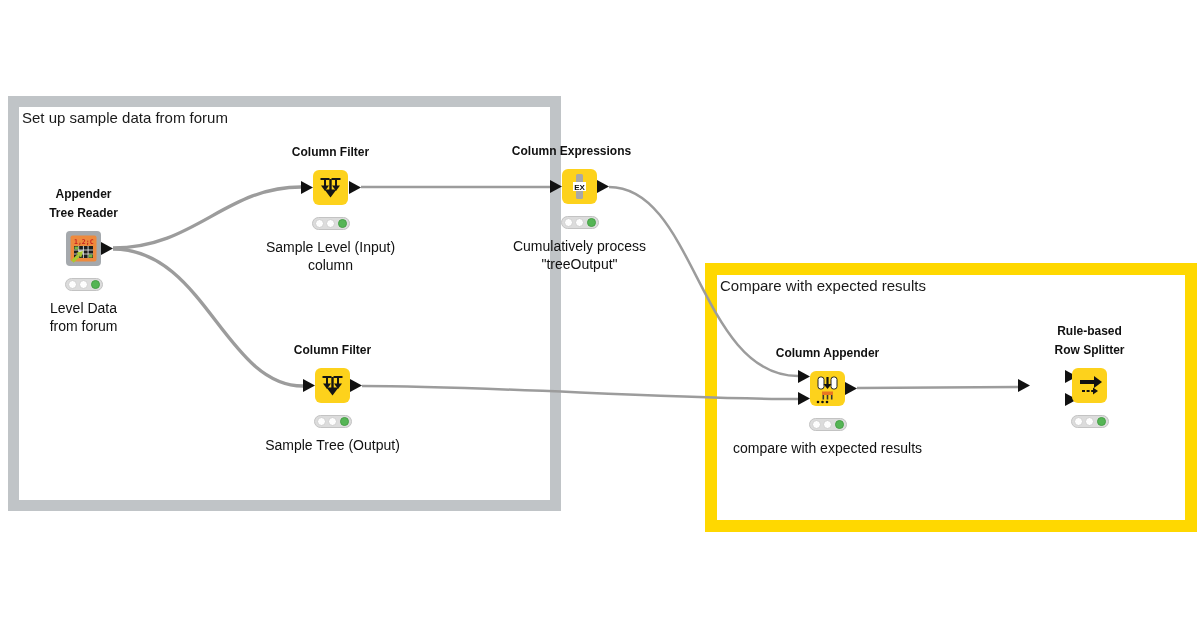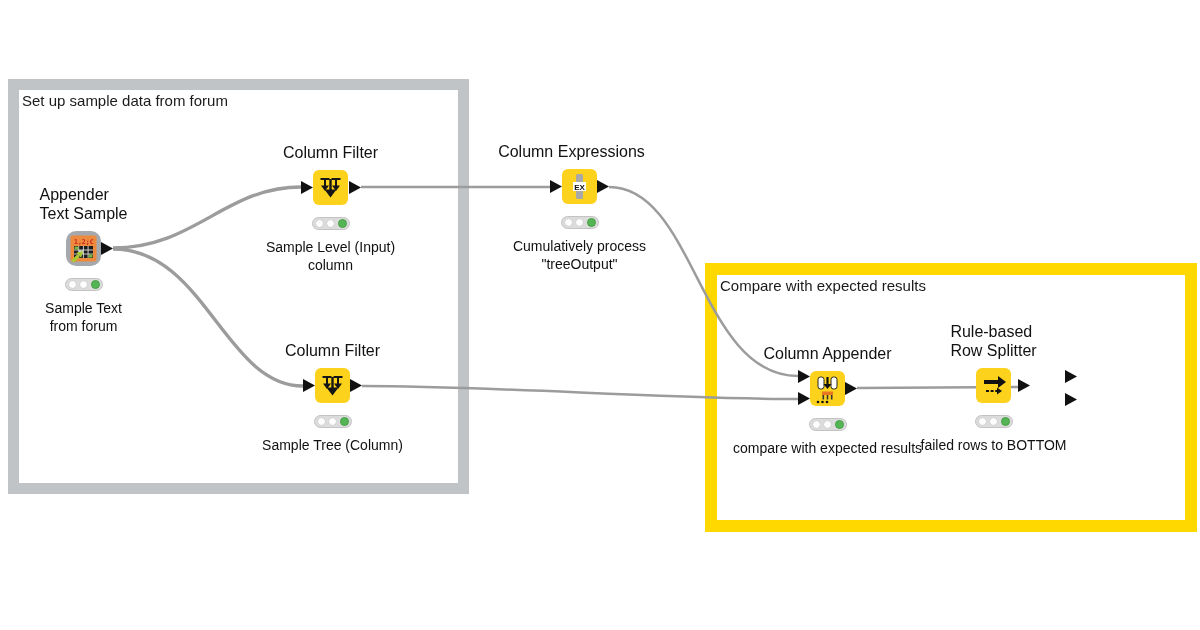--- a/index.html
+++ b/index.html
@@ -2,42 +2,42 @@
 <html style="--canvas-bg: #ffffff; --node-yellow: #fdd21c; --annotation-yellow: #ffd800; --annotation-gray: #c0c4c7; --edge-gray: #9c9c9c; --port-black: #111111; --status-green: #55b555; --traffic-bg: #dcdcdc; --reader-orange: #ee8a3d; --reader-frame: #a5a9ad;"><head>
 <meta charset="utf-8">
 <style>
   html,body{margin:0;padding:0;background:#fff;}
   .canvas{position:relative;width:1200px;height:630px;overflow:hidden;
           background:var(--canvas-bg,#ffffff);
           font-family:"Liberation Sans",sans-serif;color:#111;}
 
   
   .annotation{position:absolute;background:#ffffff;box-sizing:border-box;z-index:1;}
-  .annotation-setup{left:8px;top:79px;width:461px;height:415px;
+  .annotation-setup{left:8px;top:96px;width:553px;height:415px;
                     border:11px solid var(--annotation-gray,#c0c4c7);}
   .annotation-compare{left:705px;top:263px;width:492px;height:269px;
                       border:12px solid var(--annotation-yellow,#ffd800);}
   .annotation-title{position:absolute;top:1px;left:3px;font-size:15px;
                     line-height:20px;color:#1a1a1a;white-space:nowrap;}
 
   
   .edges-layer{position:absolute;left:0;top:0;z-index:2;}
   .edge{fill:none;stroke:var(--edge-gray,#9c9c9c);stroke-width:2.5px;}
   .edge.thick{stroke-width:3.4px;}
   .port{fill:var(--port-black,#111111);}
 
   
   .node{position:absolute;width:35px;height:35px;z-index:3;}
   .node-icon{position:absolute;left:0;top:0;width:35px;height:35px;
              background:var(--node-yellow,#fdd21c);border-radius:6px;}
-  .node-icon.frame{background:var(--reader-frame,#a5a9ad);border-radius:10px;}
+  .node-icon.frame{background:var(--reader-frame,#a5a9ad);border-radius:4px;}
   .node-icon svg{display:block;}
   .node-title{position:absolute;bottom:calc(100% + 8px);left:50%;
-              transform:translateX(-50%);font-weight:normal;font-size:16px;
-              line-height:19px;white-space:nowrap;}
+              transform:translateX(-50%);font-weight:bold;font-size:12px;
+              line-height:19px;text-align:center;white-space:nowrap;}
   .node-title.t-shift{transform:translateX(calc(-50% - 8px));}
   .node-label{position:absolute;top:68px;left:50%;transform:translateX(-50%);
               font-size:14px;line-height:18px;text-align:center;white-space:nowrap;}
   .traffic-light{position:absolute;top:47px;left:50%;transform:translateX(-50%);
                  width:38px;height:13px;background:var(--traffic-bg,#dcdcdc);
                  border:1px solid #c3c3c3;border-radius:7px;box-sizing:border-box;
                  display:flex;align-items:center;justify-content:center;gap:2.5px;}
   .tl-dot{width:9px;height:9px;border-radius:50%;background:#fdfdfd;
           border:1px solid #cfcfcf;box-sizing:border-box;}
   .tl-dot.green{background:var(--status-green,#55b555);border-color:#46a046;}
@@ -73,21 +73,21 @@
     <polygon class="port" points="798,392 798,405 810,398.5"></polygon>
     <polygon class="port" points="845,382 845,395 857,388.5"></polygon>
     <polygon class="port" points="1018,379 1018,392 1030,385.5"></polygon>
     <polygon class="port" points="1065,370 1065,383 1077,376.5"></polygon>
     <polygon class="port" points="1065,393 1065,406 1077,399.5"></polygon>
   </svg>
 
   <div class="node" style="left:66px;top:231px">
     <div class="node-title">
       <div>Appender</div>
-      <div>Text Sample</div>
+      <div>Tree Reader</div>
     </div>
     <div class="node-icon frame">
       <svg viewBox="0 0 35 35" width="35" height="35">
         <rect x="4.5" y="4.5" width="26" height="26" rx="2" fill="#ee8a3d"></rect>
         <text x="8" y="13" font-size="6.5" font-weight="bold" fill="#c61f1f" font-family="'DejaVu Sans Mono',monospace">1,2;C</text>
         <rect x="8" y="15" width="19" height="12" fill="#1c1c1c"></rect>
         <g stroke="#f5f5f5" stroke-width="0.8">
           <line x1="8" y1="19" x2="27" y2="19"></line>
             <line x1="8" y1="23" x2="27" y2="23"></line>
           <line x1="12.7" y1="15" x2="12.7" y2="27"></line>
@@ -100,21 +100,21 @@
         <line x1="6.5" y1="30.5" x2="12.5" y2="24.5" stroke="#a8c92f" stroke-width="3.2"></line>
         <polygon points="17,20 15.2,26.7 10.3,21.8" fill="#a8c92f"></polygon>
       </svg>
     </div>
     <div class="traffic-light">
       <span class="tl-dot"></span>
         <span class="tl-dot"></span>
         <span class="tl-dot green"></span>
     </div>
     <div class="node-label">
-      <div>Sample Text</div>
+      <div>Level Data</div>
       <div>from forum</div>
     </div>
   </div>
 
   <div class="node" style="left:313px;top:170px">
     <div class="node-title">
       <div>Column Filter</div>
     </div>
     <div class="node-icon">
       <svg viewBox="0 0 35 35" width="35" height="35">
@@ -180,21 +180,21 @@
           <polygon points="11.5,19.5 23.5,19.5 17.5,27.5"></polygon>
         </g>
       </svg>
     </div>
     <div class="traffic-light">
       <span class="tl-dot"></span>
         <span class="tl-dot"></span>
         <span class="tl-dot green"></span>
     </div>
     <div class="node-label">
-      <div>Sample Tree (Column)</div>
+      <div>Sample Tree (Output)</div>
     </div>
   </div>
 
   <div class="node" style="left:810px;top:371px">
     <div class="node-title">
       <div>Column Appender</div>
     </div>
     <div class="node-icon">
       <svg viewBox="0 0 35 35" width="35" height="35">
         <rect x="8" y="6" width="6" height="12" rx="2.5" fill="#ffffff" stroke="#222" stroke-width="1"></rect>
@@ -215,36 +215,35 @@
     <div class="traffic-light">
       <span class="tl-dot"></span>
         <span class="tl-dot"></span>
         <span class="tl-dot green"></span>
     </div>
     <div class="node-label">
       <div>compare with expected results</div>
     </div>
   </div>
 
-  <div class="node" style="left:976px;top:368px">
+  <div class="node" style="left:1072px;top:368px">
     <div class="node-title">
       <div>Rule-based</div>
       <div>Row Splitter</div>
     </div>
     <div class="node-icon">
       <svg viewBox="0 0 35 35" width="35" height="35">
         <rect x="8" y="12" width="14" height="4" fill="#111"></rect>
         <polygon points="22,8 22,20 30,14" fill="#111"></polygon>
         <line x1="10" y1="23" x2="21" y2="23" stroke="#111" stroke-width="2" stroke-dasharray="3,1.6"></line>
         <polygon points="21,19.5 21,26.5 26,23" fill="#111"></polygon>
       </svg>
     </div>
     <div class="traffic-light">
       <span class="tl-dot"></span>
         <span class="tl-dot"></span>
         <span class="tl-dot green"></span>
     </div>
     <div class="node-label">
-      <div>failed rows to BOTTOM</div>
     </div>
   </div>
 
 </div>
 
 </body></html>

